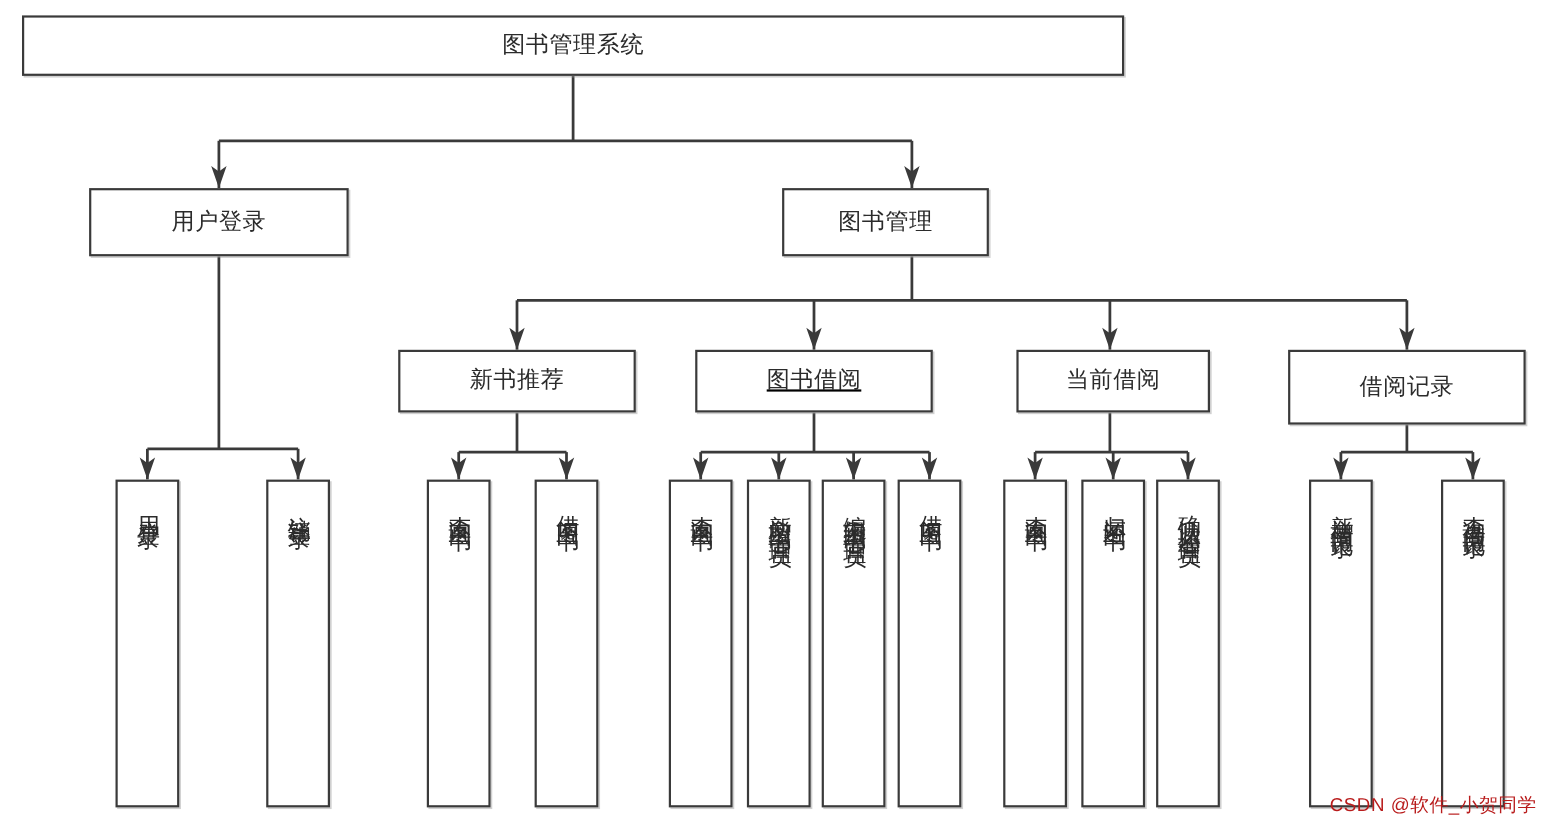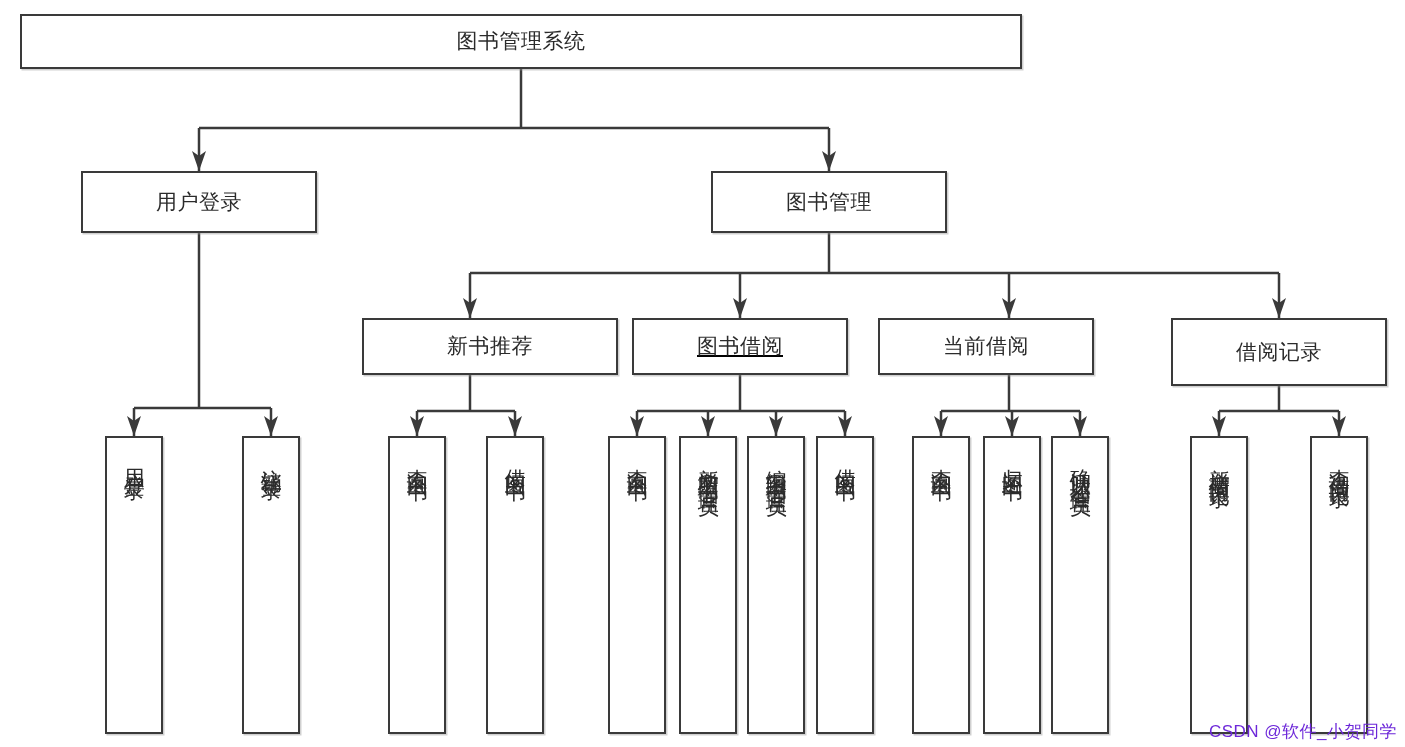--- a/index.html
+++ b/index.html
@@ -55,21 +55,21 @@
     top: 0;
     width: 1405px;
     height: 747px;
     pointer-events: none;
   }
   .watermark {
     position: absolute;
     right: 8px;
     bottom: 4px;
     font-size: 17px;
-    color: #6d28d9;
+    color: #b91c1c;
     letter-spacing: 0.5px;
     white-space: nowrap;
   }
 </style>
 </head>
 <body>
 
 <div id="diagram-root">
 
   <svg id="edge-layer" viewBox="0 0 1405 747" width="1405" height="747">
@@ -127,30 +127,30 @@
       <path d="M 1332 416 L 1339 436 L 1346 416 L 1339 421 Z" fill="#3a3a3a"></path>
     </svg>
 
   <div id="node-layer">
       <div class="node" style="left: 20px; top: 14px; width: 1002px; height: 55px;">
         <span class="node-label">图书管理系统</span>
       </div>
       <div class="node" style="left: 81px; top: 171px; width: 236px; height: 62px;">
         <span class="node-label">用户登录</span>
       </div>
-      <div class="node" style="left: 711px; top: 171px; width: 236px; height: 62px;">
+      <div class="node" style="left: 711px; top: 171px; width: 188px; height: 62px;">
         <span class="node-label">图书管理</span>
       </div>
-      <div class="node" style="left: 362px; top: 318px; width: 256px; height: 57px;">
+      <div class="node" style="left: 362px; top: 318px; width: 216px; height: 57px;">
         <span class="node-label">新书推荐</span>
       </div>
       <div class="node" style="left: 632px; top: 318px; width: 216px; height: 57px; text-decoration: underline;">
         <span class="node-label">图书借阅</span>
       </div>
-      <div class="node" style="left: 878px; top: 318px; width: 216px; height: 57px;">
+      <div class="node" style="left: 924px; top: 318px; width: 176px; height: 57px;">
         <span class="node-label">当前借阅</span>
       </div>
       <div class="node" style="left: 1171px; top: 318px; width: 216px; height: 68px;">
         <span class="node-label">借阅记录</span>
       </div>
       <div class="node vertical" style="left: 105px; top: 436px; width: 58px; height: 298px;">
         <span class="node-label">用户登录</span>
       </div>
       <div class="node vertical" style="left: 242px; top: 436px; width: 58px; height: 298px;">
         <span class="node-label">注销登录</span>

